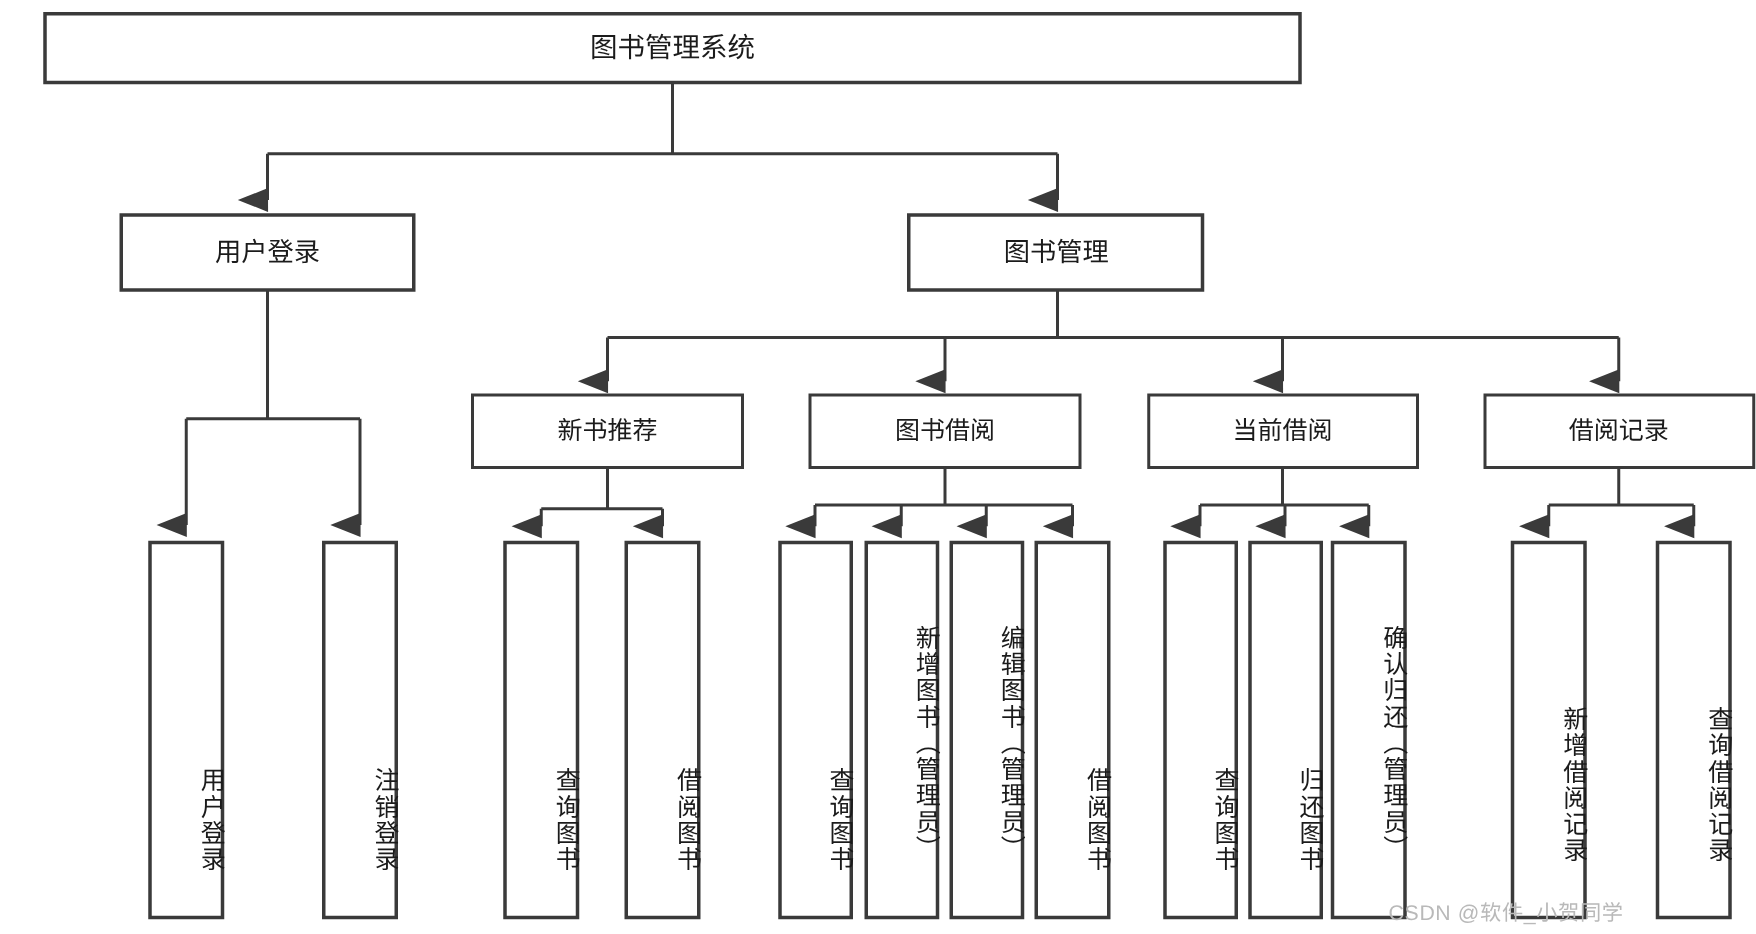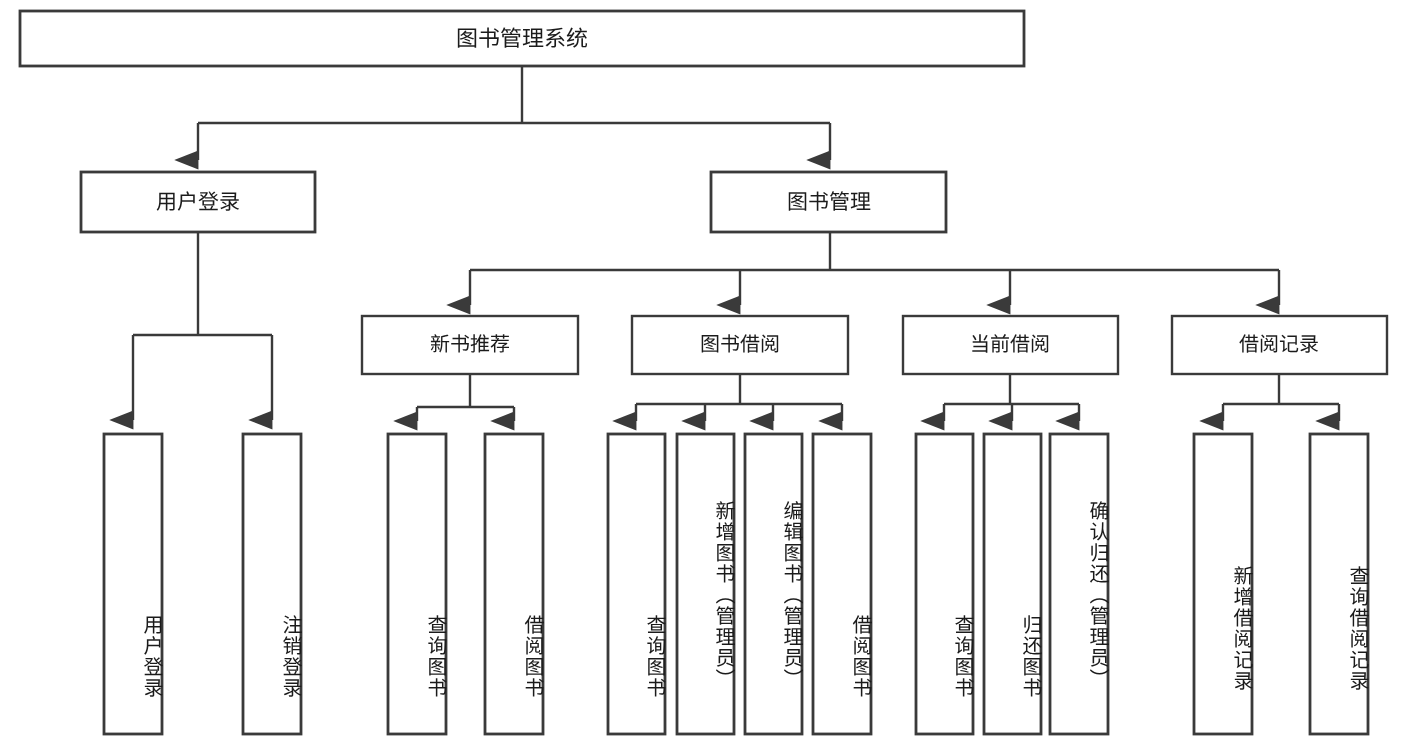--- a/index.html
+++ b/index.html
@@ -12,20 +12,21 @@
     width: 1405px;
     height: 747px;
     overflow: hidden;
     font-family: "Liberation Sans", "DejaVu Sans", sans-serif;
     position: relative;
   }
   #diagram-root {
     position: relative;
     width: 1291px;
     height: 747px;
+    margin-left: 16px;
   }
   svg.diagram {
     position: absolute;
     top: 0;
     left: 0;
     width: 1405px;
     height: 747px;
     display: block;
   }
   
@@ -220,14 +221,15 @@
   <div class="leaf-label" style="left:608px; top:434px; width:57px; height:300px; padding-top:72px;">查询图书</div>
   <div class="leaf-label" style="left:677px; top:434px; width:57px; height:300px; padding-top:10px;">新增图书（管理员）</div>
   <div class="leaf-label" style="left:745px; top:434px; width:57px; height:300px; padding-top:10px;">编辑图书（管理员）</div>
   <div class="leaf-label" style="left:813px; top:434px; width:58px; height:300px; padding-top:72px;">借阅图书</div>
   <div class="leaf-label" style="left:916px; top:434px; width:57px; height:300px; padding-top:72px;">查询图书</div>
   <div class="leaf-label" style="left:984px; top:434px; width:57px; height:300px; padding-top:72px;">归还图书</div>
   <div class="leaf-label" style="left:1050px; top:434px; width:58px; height:300px; padding-top:10px;">确认归还（管理员）</div>
   <div class="leaf-label" style="left:1194px; top:434px; width:58px; height:300px; padding-top:44px;">新增借阅记录</div>
   <div class="leaf-label" style="left:1310px; top:434px; width:58px; height:300px; padding-top:44px;">查询借阅记录</div>
 
+  <div class="watermark">CSDN @软件_小贺同学</div>
 
 </div>
 
 </body></html>

